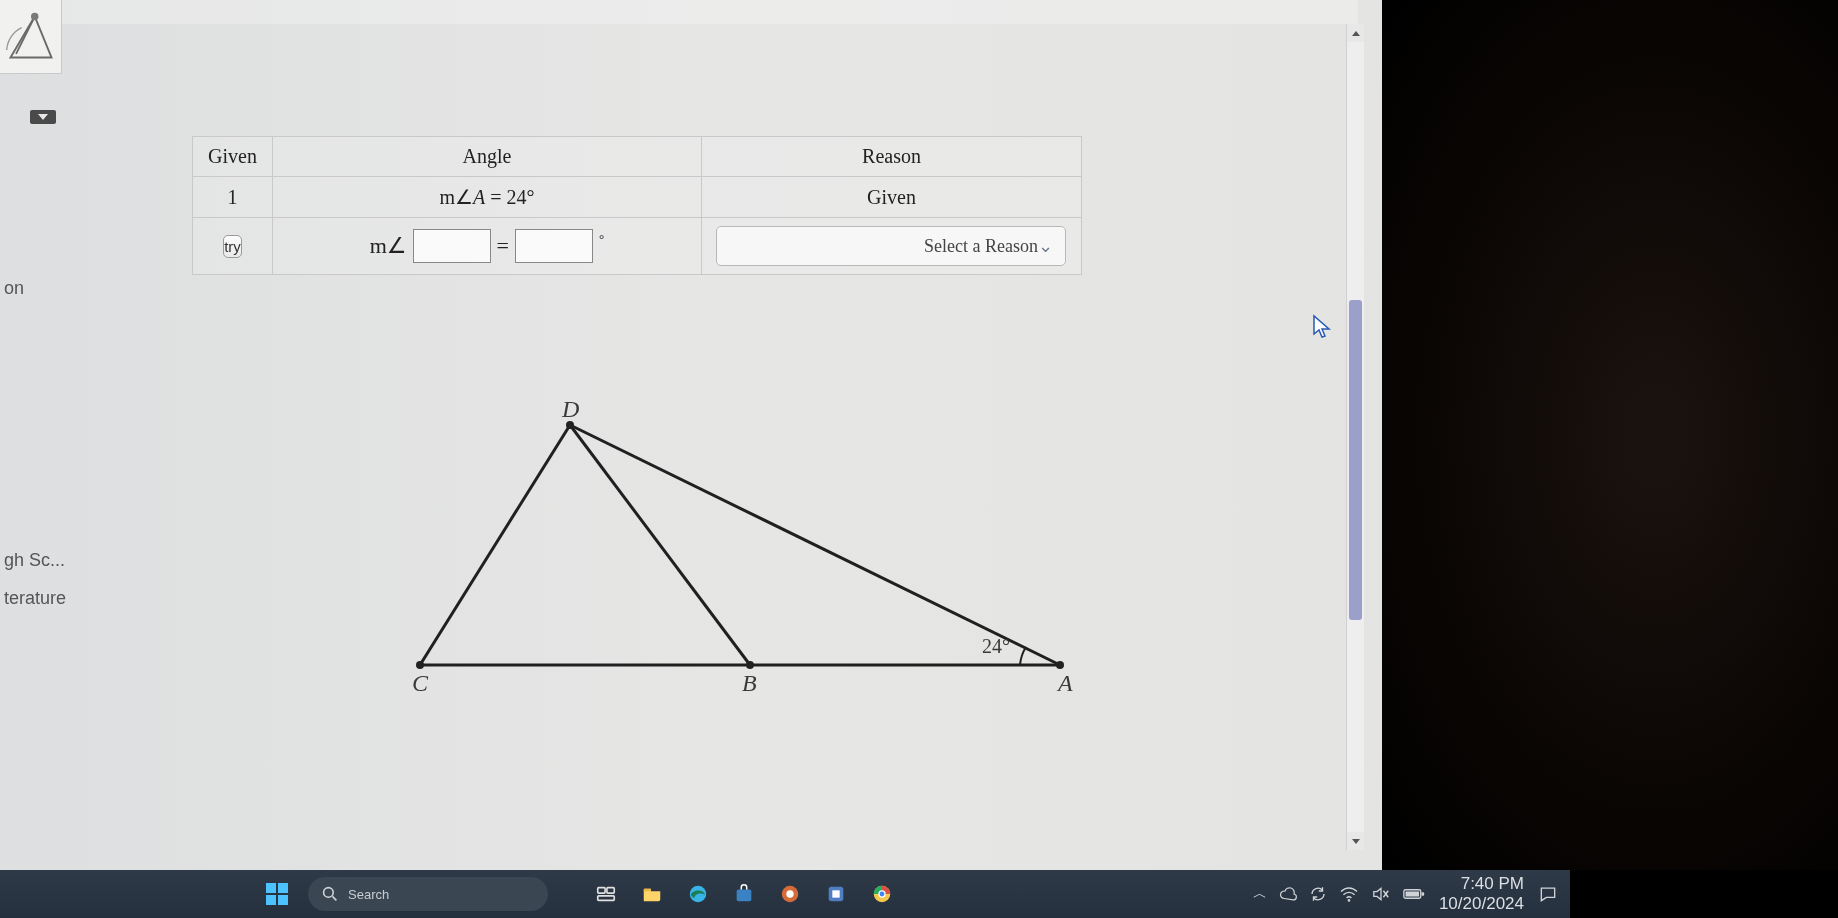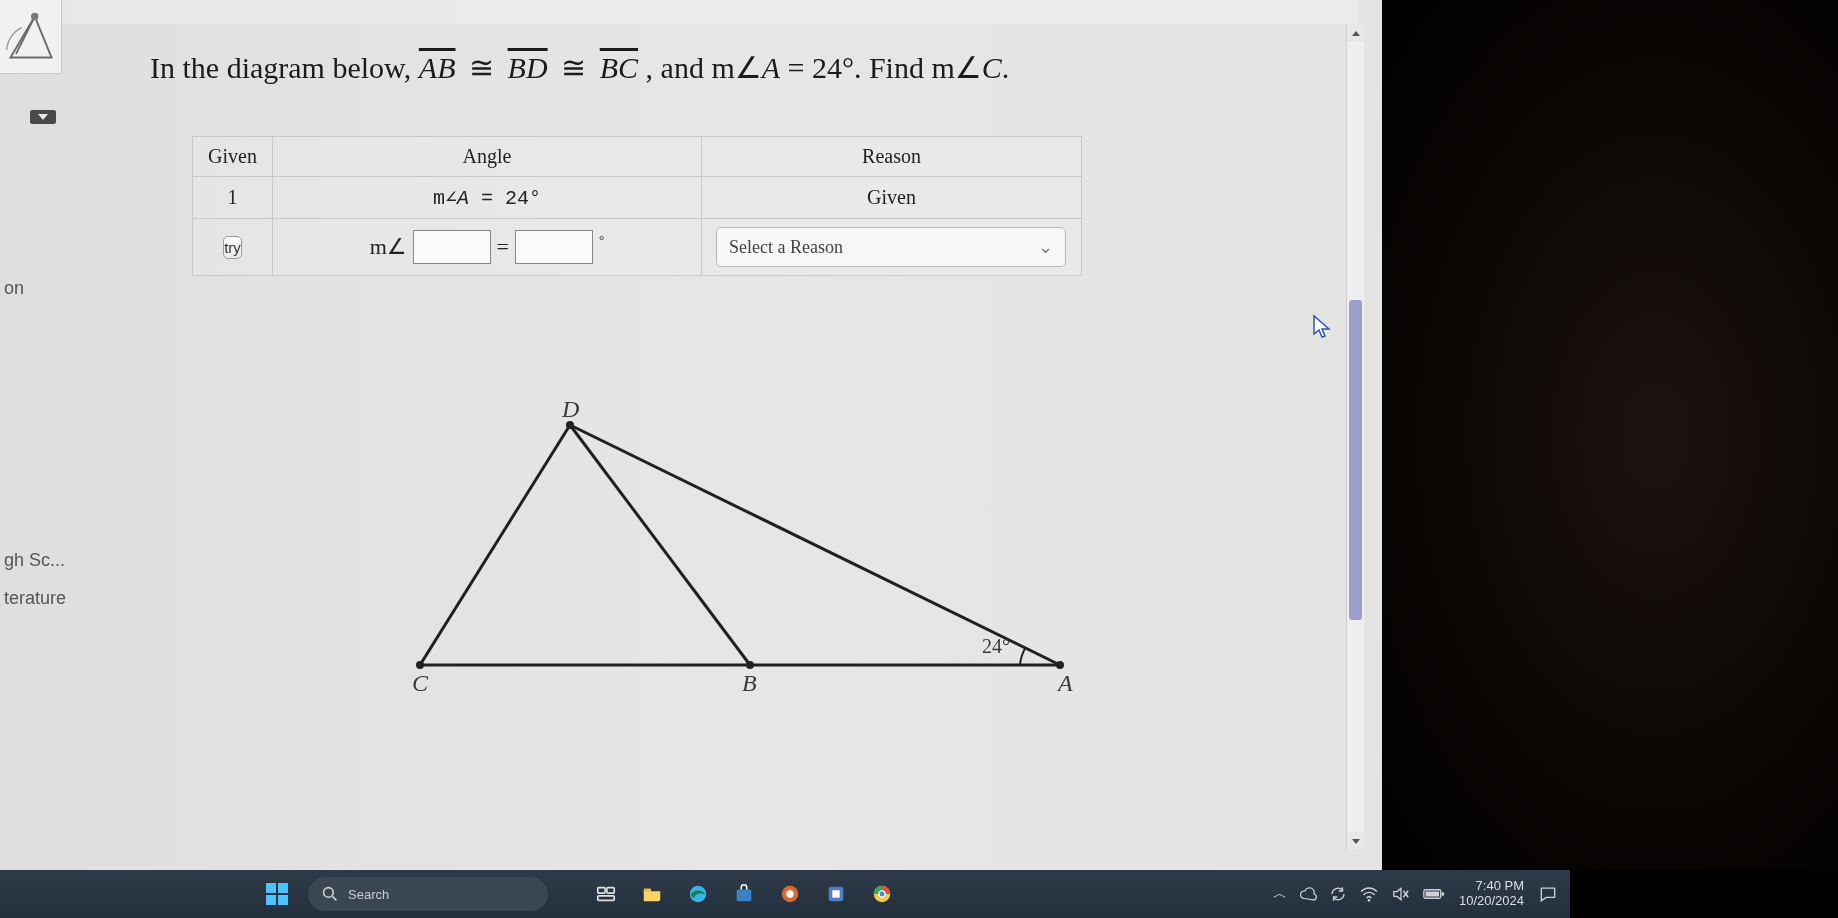--- a/index.html
+++ b/index.html
@@ -99,21 +99,21 @@
     font-size: 20px; text-align: center;
     font-family: Georgia, serif;
   }
   .angle-entry .deg { font-size: 13px; align-self: flex-start; margin-top: 2px; }
 
   .reason-select {
     width: 350px; height: 40px;
     border: 1px solid #b8b8b8;
     border-radius: 5px;
     background: #f7f7f7;
-    display: flex; align-items: center; justify-content: space-between;
+    display: flex; align-items: center; justify-content: flex-end;
     padding: 0 12px;
     color: #444;
     font-family: Georgia, serif;
     font-size: 18px;
     cursor: pointer;
   }
   .reason-select .chev { color:#6b7b8c; }
 
   
   .diagram {
@@ -178,21 +178,21 @@
   .search-box {
     width: 240px; height: 34px;
     background: #3a4652; border-radius: 17px;
     display:flex; align-items:center; gap:10px; padding:0 14px;
     color:#c9cdd1;
   }
   .tb-icons { display:flex; align-items:center; gap:18px; margin-left: 30px;}
   .tb-ico { width: 28px; height: 28px; border-radius:4px; display:flex;align-items:center;justify-content:center;}
   .tb-ico svg{width:22px;height:22px;}
   .tb-right { position:absolute; right: 12px; display:flex; align-items:center; gap: 14px; }
-  .tb-right .clock { text-align:right; line-height:1.15; font-size:13px;}
+  .tb-right .clock { text-align:right; line-height:1.15; font-size:17px;}
   .tray { display:flex; align-items:center; gap:12px; color:#cfd3d7; }
 
 </style>
 </head>
 <body>
 
 <div class="desktop">
   <div class="page-header"></div>
 
   <div class="right-dark"></div>
@@ -205,41 +205,31 @@
         <circle cx="34" cy="8" r="4" fill="#7a7a7a"></circle>
         <path d="M4 44 A28 28 0 0 1 20 20" fill="none" stroke="#9a9a9a" stroke-width="1.5"></path>
       </svg>
     </div>
     <div class="nav-dd"></div>
     <span class="sidebar-label" style="top:278px;">on</span>
     <span class="sidebar-label" style="top:550px;">gh Sc...</span>
     <span class="sidebar-label" style="top:588px;">terature</span>
   </div>
 
-  <div class="problem">
-    <span>In the diagram below,  </span>
-    <span class="overline">AB</span>
-    <span class="cong">≅</span>
-    <span class="overline">BD</span>
-    <span class="cong">≅</span>
-    <span class="overline">BC</span>
-    <span>, and m</span><span>∠</span><span class="mathit">A</span>
-    <span> = 24°. Find m</span><span>∠</span><span class="mathit">C</span><span>.</span>
-  </div>
 
   <table class="proof-table">
     <tbody>
         <tr>
       <th class="step-col">Given</th>
       <th class="angle-col">Angle</th>
       <th class="reason-col">Reason</th>
     </tr>
     <tr>
       <td>1</td>
-      <td style="font-style:italic;font-family:Liberation Mono, monospace;"><span style="font-style:normal">m∠</span><span class="mathit">A</span><span style="font-style:normal"> = 24°</span></td>
+      <td style="font-style:italic;"><span style="font-style:normal">m∠</span><span class="mathit">A</span><span style="font-style:normal"> = 24°</span></td>
       <td>Given</td>
     </tr>
     <tr>
       <td>
         <span class="try-btn">try</span>
       </td>
       <td>
         <span class="angle-entry">
           <span>m∠</span>
           <input class="inp" value="" style="">

